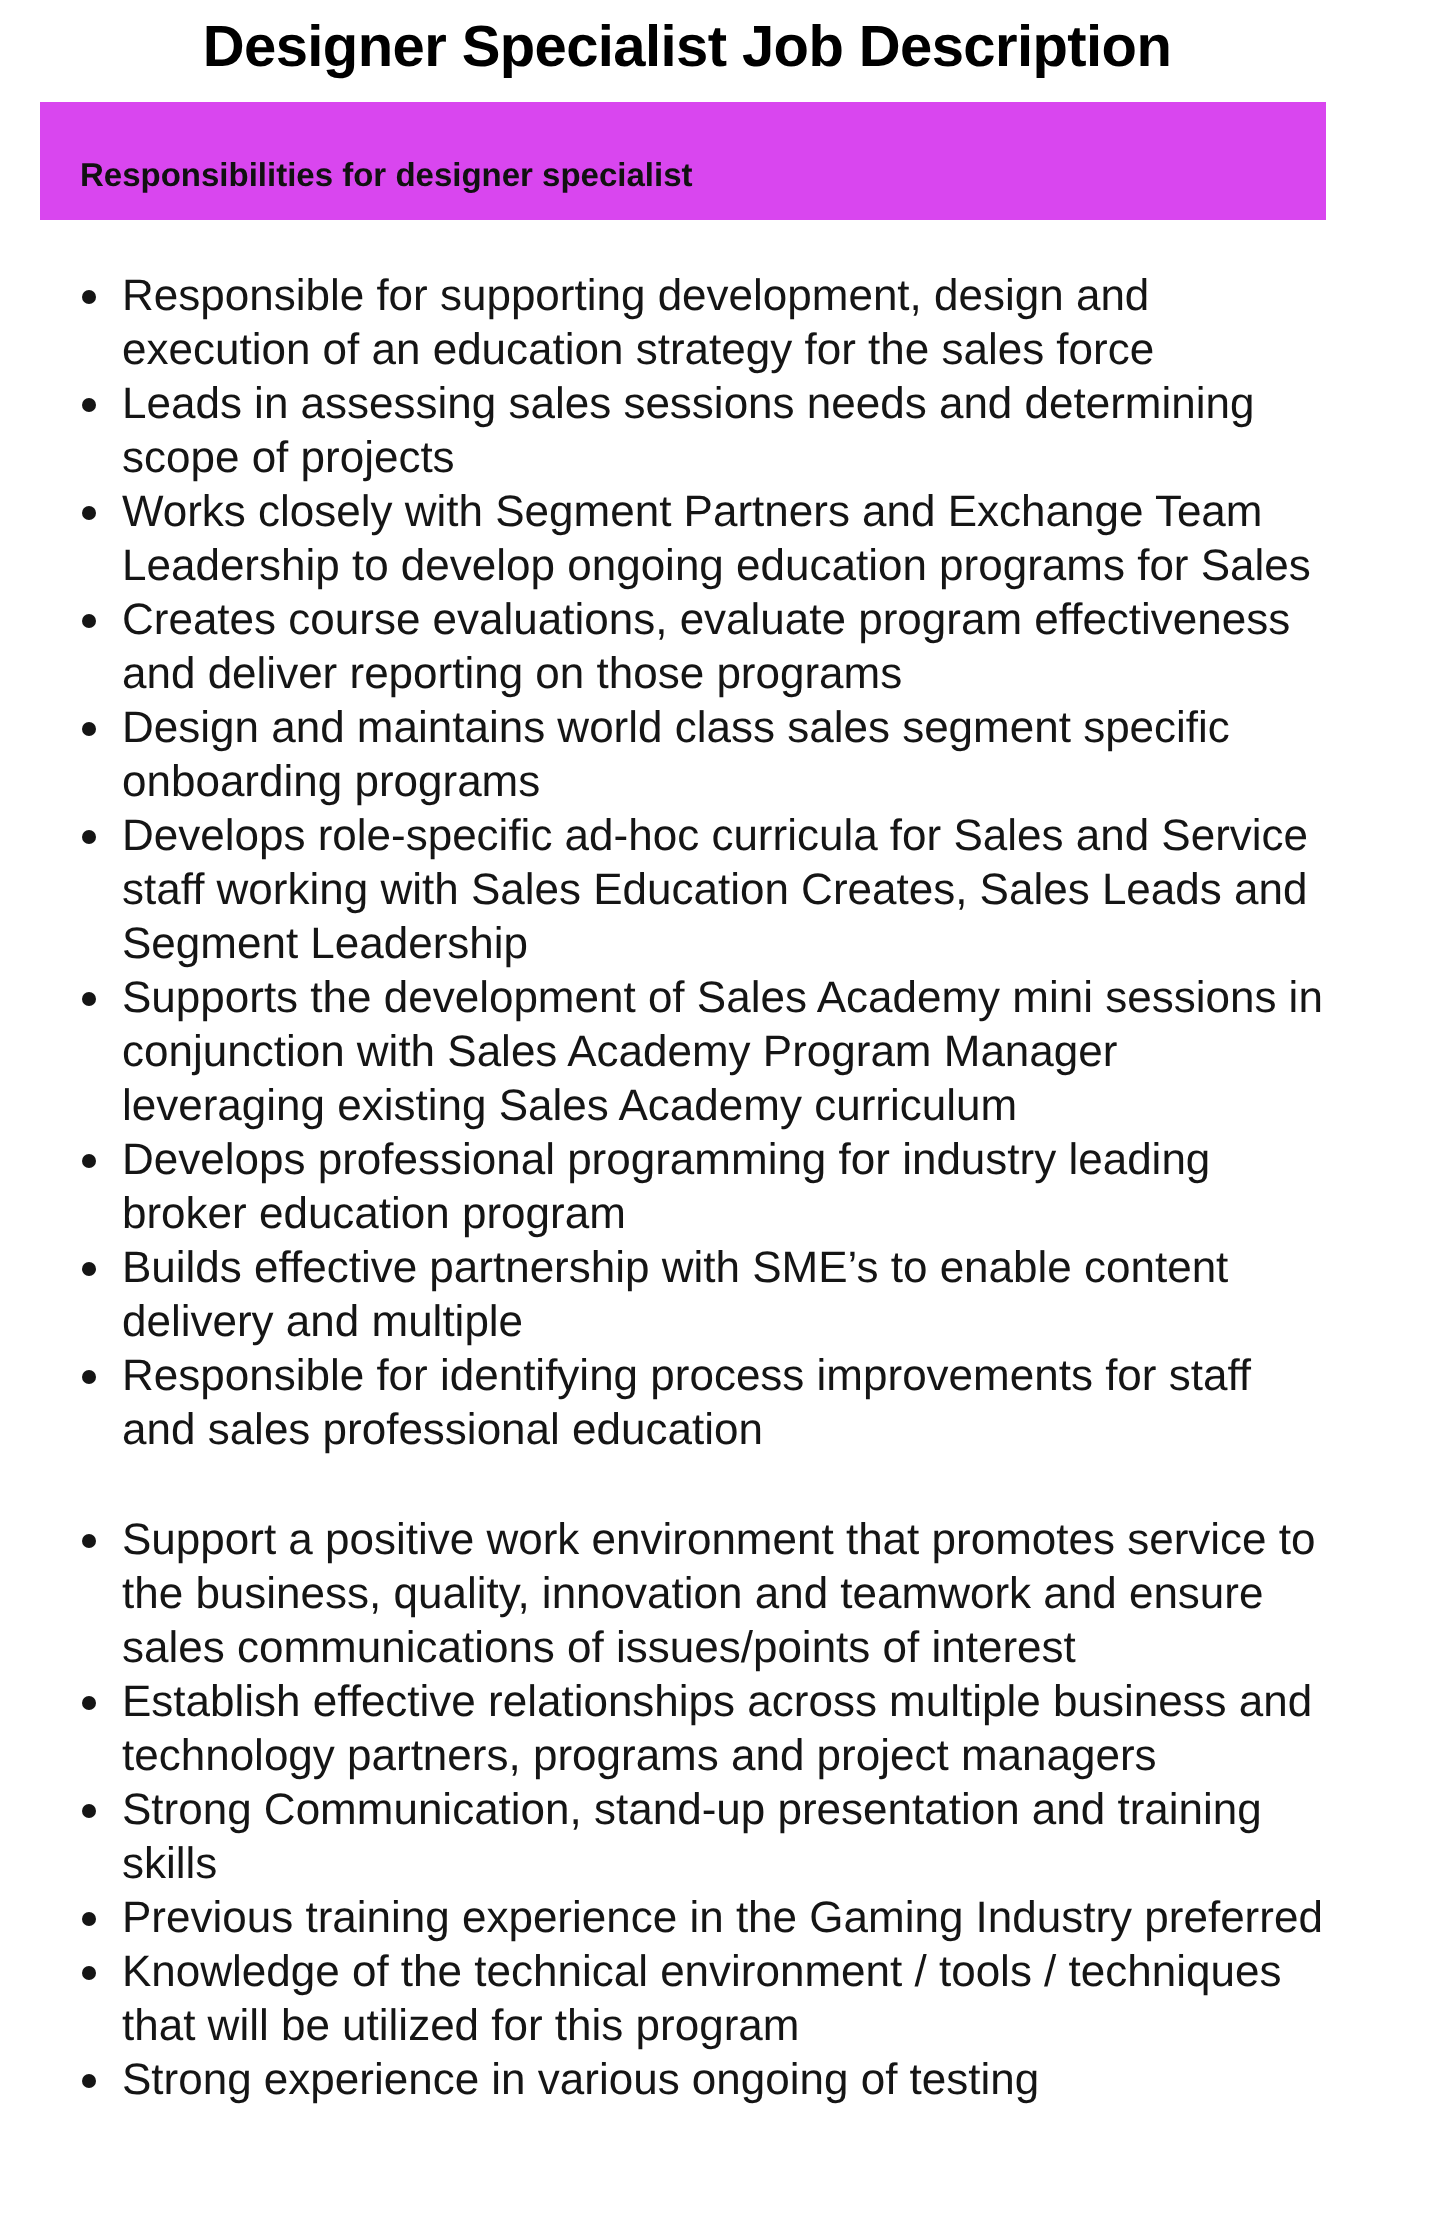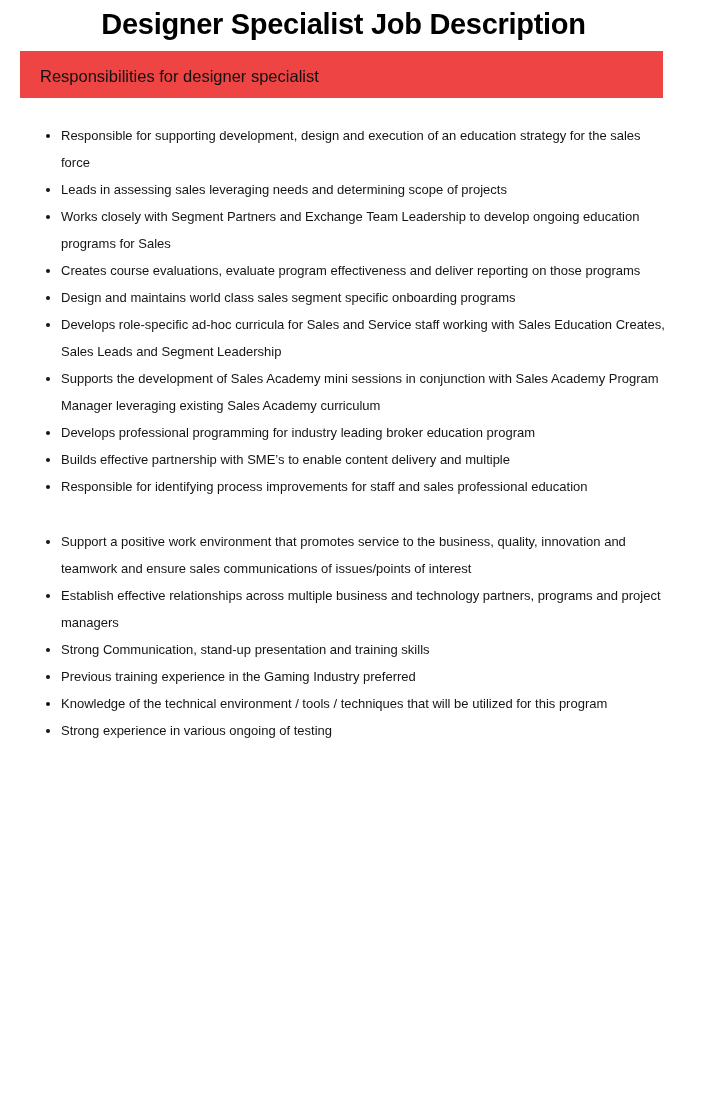--- a/index.html
+++ b/index.html
@@ -23,53 +23,53 @@
     font-weight: bold;
     letter-spacing: -0.3px;
     color: #000000;
   }
   .intro {
     margin: 12px 22px 20px 20px;
     font-size: 16.5px;
     line-height: 27px;
   }
   .section-header {
-    background: #ef4444;
+    background: #d946ef;
     margin: 0 24px 0 20px;
-    padding: 16px 20px 12px 20px;
+    padding: 28px 20px 12px 20px;
     font-size: 16.5px;
-    font-weight: normal;
+    font-weight: bold;
     color: #111111;
   }
   ul.bullet-list {
     margin: 24px 22px 28px 20px;
     padding-left: 41px;
     list-style-type: disc;
   }
   ul.bullet-list li {
-    font-size: 13px;
+    font-size: 22px;
     line-height: 27px;
     margin: 0;
     padding: 0;
   }
   ul.bullet-list li::marker { color: #151515; }
 </style>
 </head>
 <body>
 
 <div class="page">
 
   <h1 class="doc-title">Designer Specialist Job Description</h1>
 
 
   <div class="section-header">Responsibilities for designer specialist</div>
 
   <ul class="bullet-list">
     <li>Responsible for supporting development, design and execution of an education strategy for the sales force</li>
-    <li>Leads in assessing sales leveraging needs and determining scope of projects</li>
+    <li>Leads in assessing sales sessions needs and determining scope of projects</li>
     <li>Works closely with Segment Partners and Exchange Team Leadership to develop ongoing education programs for Sales</li>
     <li>Creates course evaluations, evaluate program effectiveness and deliver reporting on those programs</li>
     <li>Design and maintains world class sales segment specific onboarding programs</li>
     <li>Develops role-specific ad-hoc curricula for Sales and Service staff working with Sales Education Creates, Sales Leads and Segment Leadership</li>
     <li>Supports the development of Sales Academy mini sessions in conjunction with Sales Academy Program Manager leveraging existing Sales Academy curriculum</li>
     <li>Develops professional programming for industry leading broker education program</li>
     <li>Builds effective partnership with SME’s to enable content delivery and multiple</li>
     <li>Responsible for identifying process improvements for staff and sales professional education</li>
   </ul>
 

